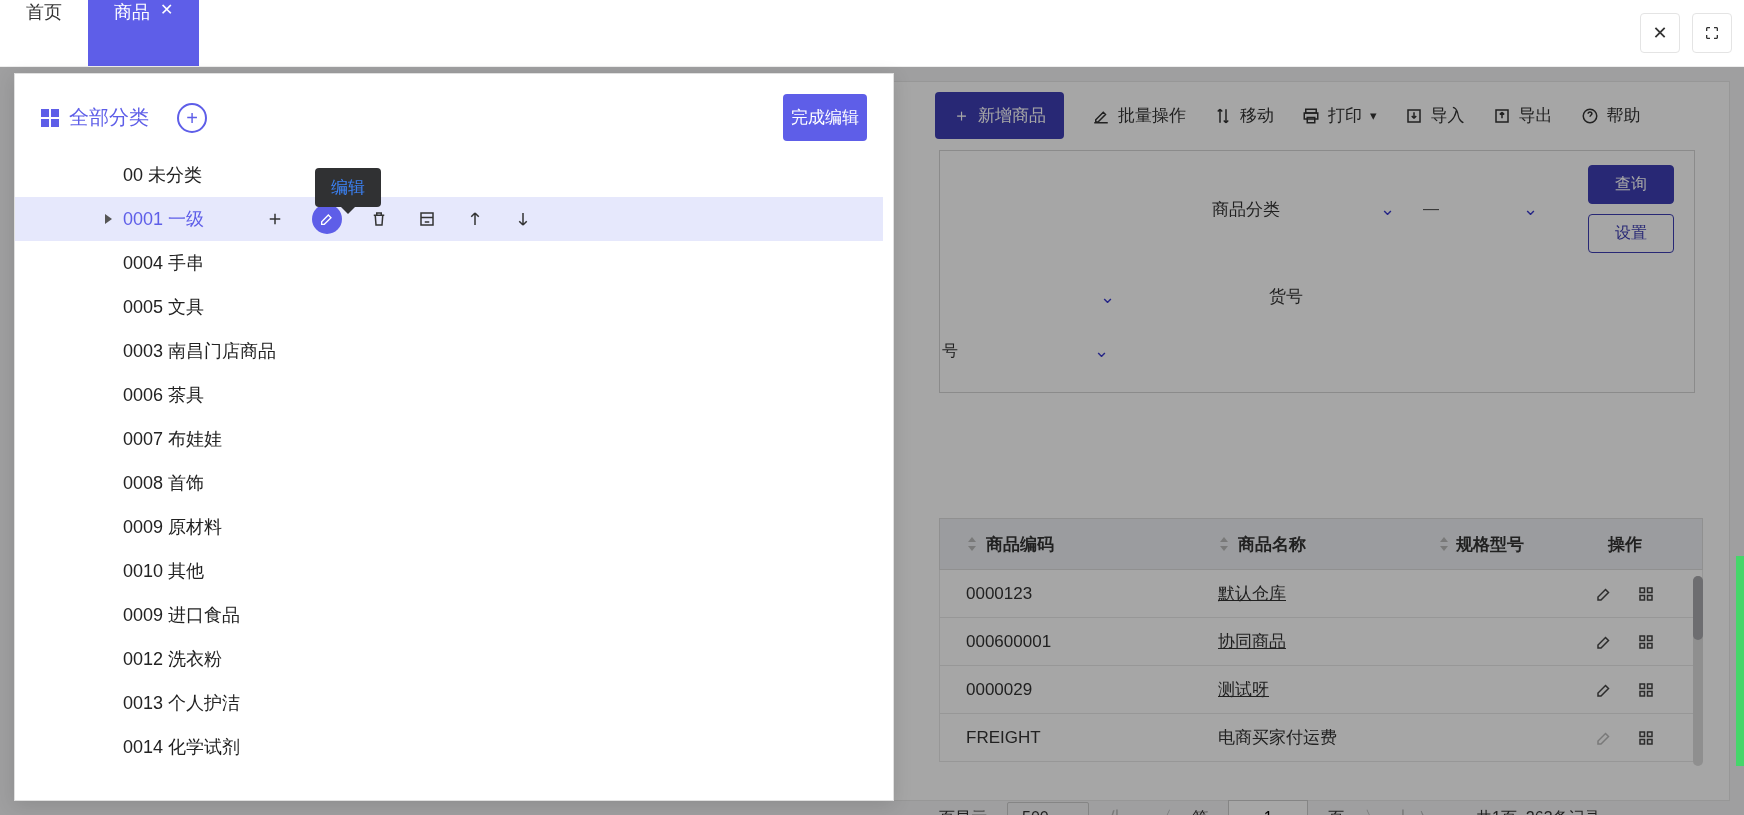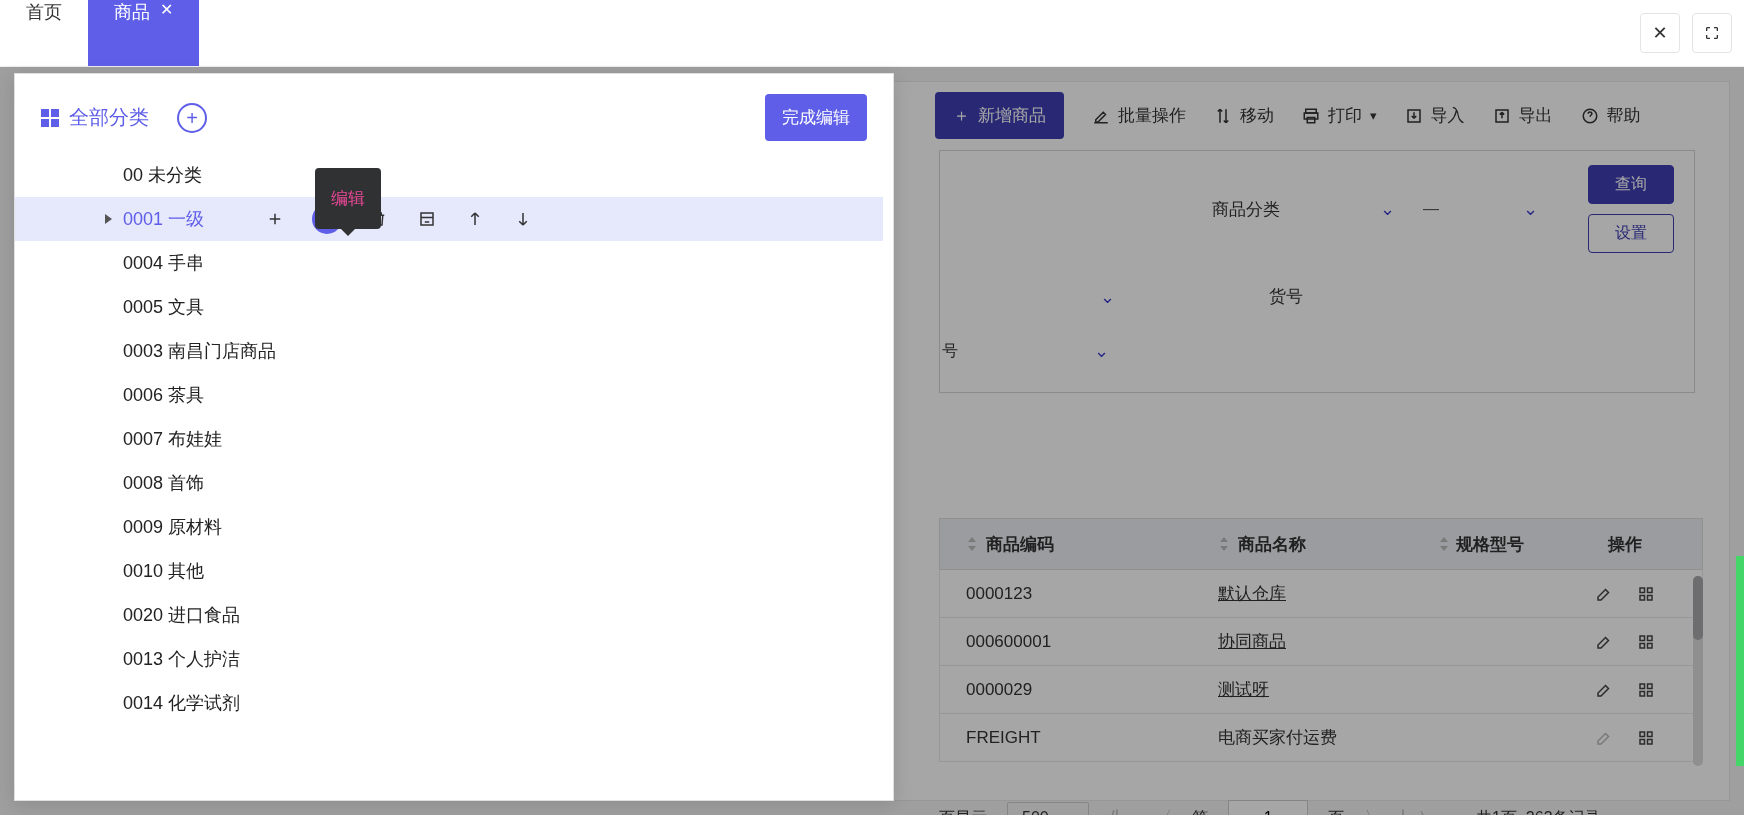--- a/index.html
+++ b/index.html
@@ -68,39 +68,39 @@
 .pg-ic { color: #bbb; font-size: 18px; cursor: pointer; }
 
 
 .cat-modal { position: absolute; top: 6px; left: 14px; width: 880px; bottom: 14px; background: #fff; border: 1px solid #e0e0e0; box-shadow: 0 4px 18px rgba(0,0,0,0.12); z-index: 10; }
 .cat-header { display: flex; align-items: center; padding: 20px 26px 12px; }
 .grid-icon { width: 18px; height: 18px; display: inline-grid; grid-template-columns: 1fr 1fr; grid-template-rows: 1fr 1fr; gap: 2px; margin-right: 10px; }
 .grid-icon span { background: #5E5EE8; }
 .cat-title { color: #5E5EE8; font-size: 20px; }
 .add-circle { margin-left: 28px; width: 30px; height: 30px; border: 2px solid #5E5EE8; border-radius: 50%; display: flex; align-items: center; justify-content: center; color: #5E5EE8; font-size: 20px; cursor: pointer; line-height: 1; }
 .cat-header-spacer { flex: 1; }
-.btn-primary2 { background: #5E5EE8; color: #fff; border: none; border-radius: 4px; padding: 12px 17px; font-size: 17px; cursor: pointer; }
+.btn-primary2 { background: #5E5EE8; color: #fff; border: none; border-radius: 4px; padding: 12px 8px; font-size: 17px; cursor: pointer; }
 
 .cat-list-wrap { position: relative; height: calc(100% - 64px); }
 .cat-list { overflow-y: auto; height: 100%; padding-right: 10px; }
 .cat-list::-webkit-scrollbar { width: 16px; }
 .cat-list::-webkit-scrollbar-track { background: #f1f1f1; }
 .cat-list::-webkit-scrollbar-thumb { background: #c4c4c4; border-radius: 2px; }
 
 .cat-item { height: 44px; display: flex; align-items: center; padding-left: 108px; font-size: 18px; color: #222; cursor: pointer; position: relative; }
 .cat-item .caret { position: absolute; left: 90px; top: 50%; transform: translateY(-50%); width: 0; height: 0; border-top: 5px solid transparent; border-bottom: 5px solid transparent; border-left: 7px solid #555; }
 .cat-item.selected { background: #E6E8FC; }
 .cat-item.selected .label { color: #5E5EE8; }
 .cat-item .actions { margin-left: 60px; display: none; align-items: center; gap: 26px; }
 .cat-item.selected .actions { display: flex; }
 .act-ic { width: 22px; height: 22px; color: #333; cursor: pointer; display: inline-flex; align-items: center; justify-content: center; }
 .act-ic.circle { width: 30px; height: 30px; border-radius: 50%; background: #5E5EE8; color: #fff; }
 
 
-.tooltip { position: absolute; background: #303133; color: #ec4899; padding: 19px 16px; border-radius: 4px; font-size: 17px; z-index: 30; }
+.tooltip { position: absolute; background: #303133; color: #3b82f6; padding: 8px 16px; border-radius: 4px; font-size: 17px; z-index: 30; }
 .tooltip::after { content: ""; position: absolute; bottom: -7px; left: 50%; transform: translateX(-50%); border-left: 7px solid transparent; border-right: 7px solid transparent; border-top: 7px solid #303133; }
 
 
 .green-scroll { position: absolute; right: 0; top: 556px; width: 8px; height: 210px; background: #45d66a; z-index: 50; }
 
 svg { display: block; }
 </style>
 </head>
 <body>
 
@@ -405,21 +405,24 @@
           <div class="cat-item">
             <span class="label">0008 首饰</span>
           </div>
           <div class="cat-item">
             <span class="label">0009 原材料</span>
           </div>
           <div class="cat-item">
             <span class="label">0010 其他</span>
           </div>
           <div class="cat-item">
-            <span class="label">0020 进口食品</span>
+            <span class="label">0009 进口食品</span>
+          </div>
+          <div class="cat-item">
+            <span class="label">0012 洗衣粉</span>
           </div>
           <div class="cat-item">
             <span class="label">0013 个人护洁</span>
           </div>
           <div class="cat-item">
             <span class="label">0014 化学试剂</span>
           </div>
         </div>
     </div>
 

